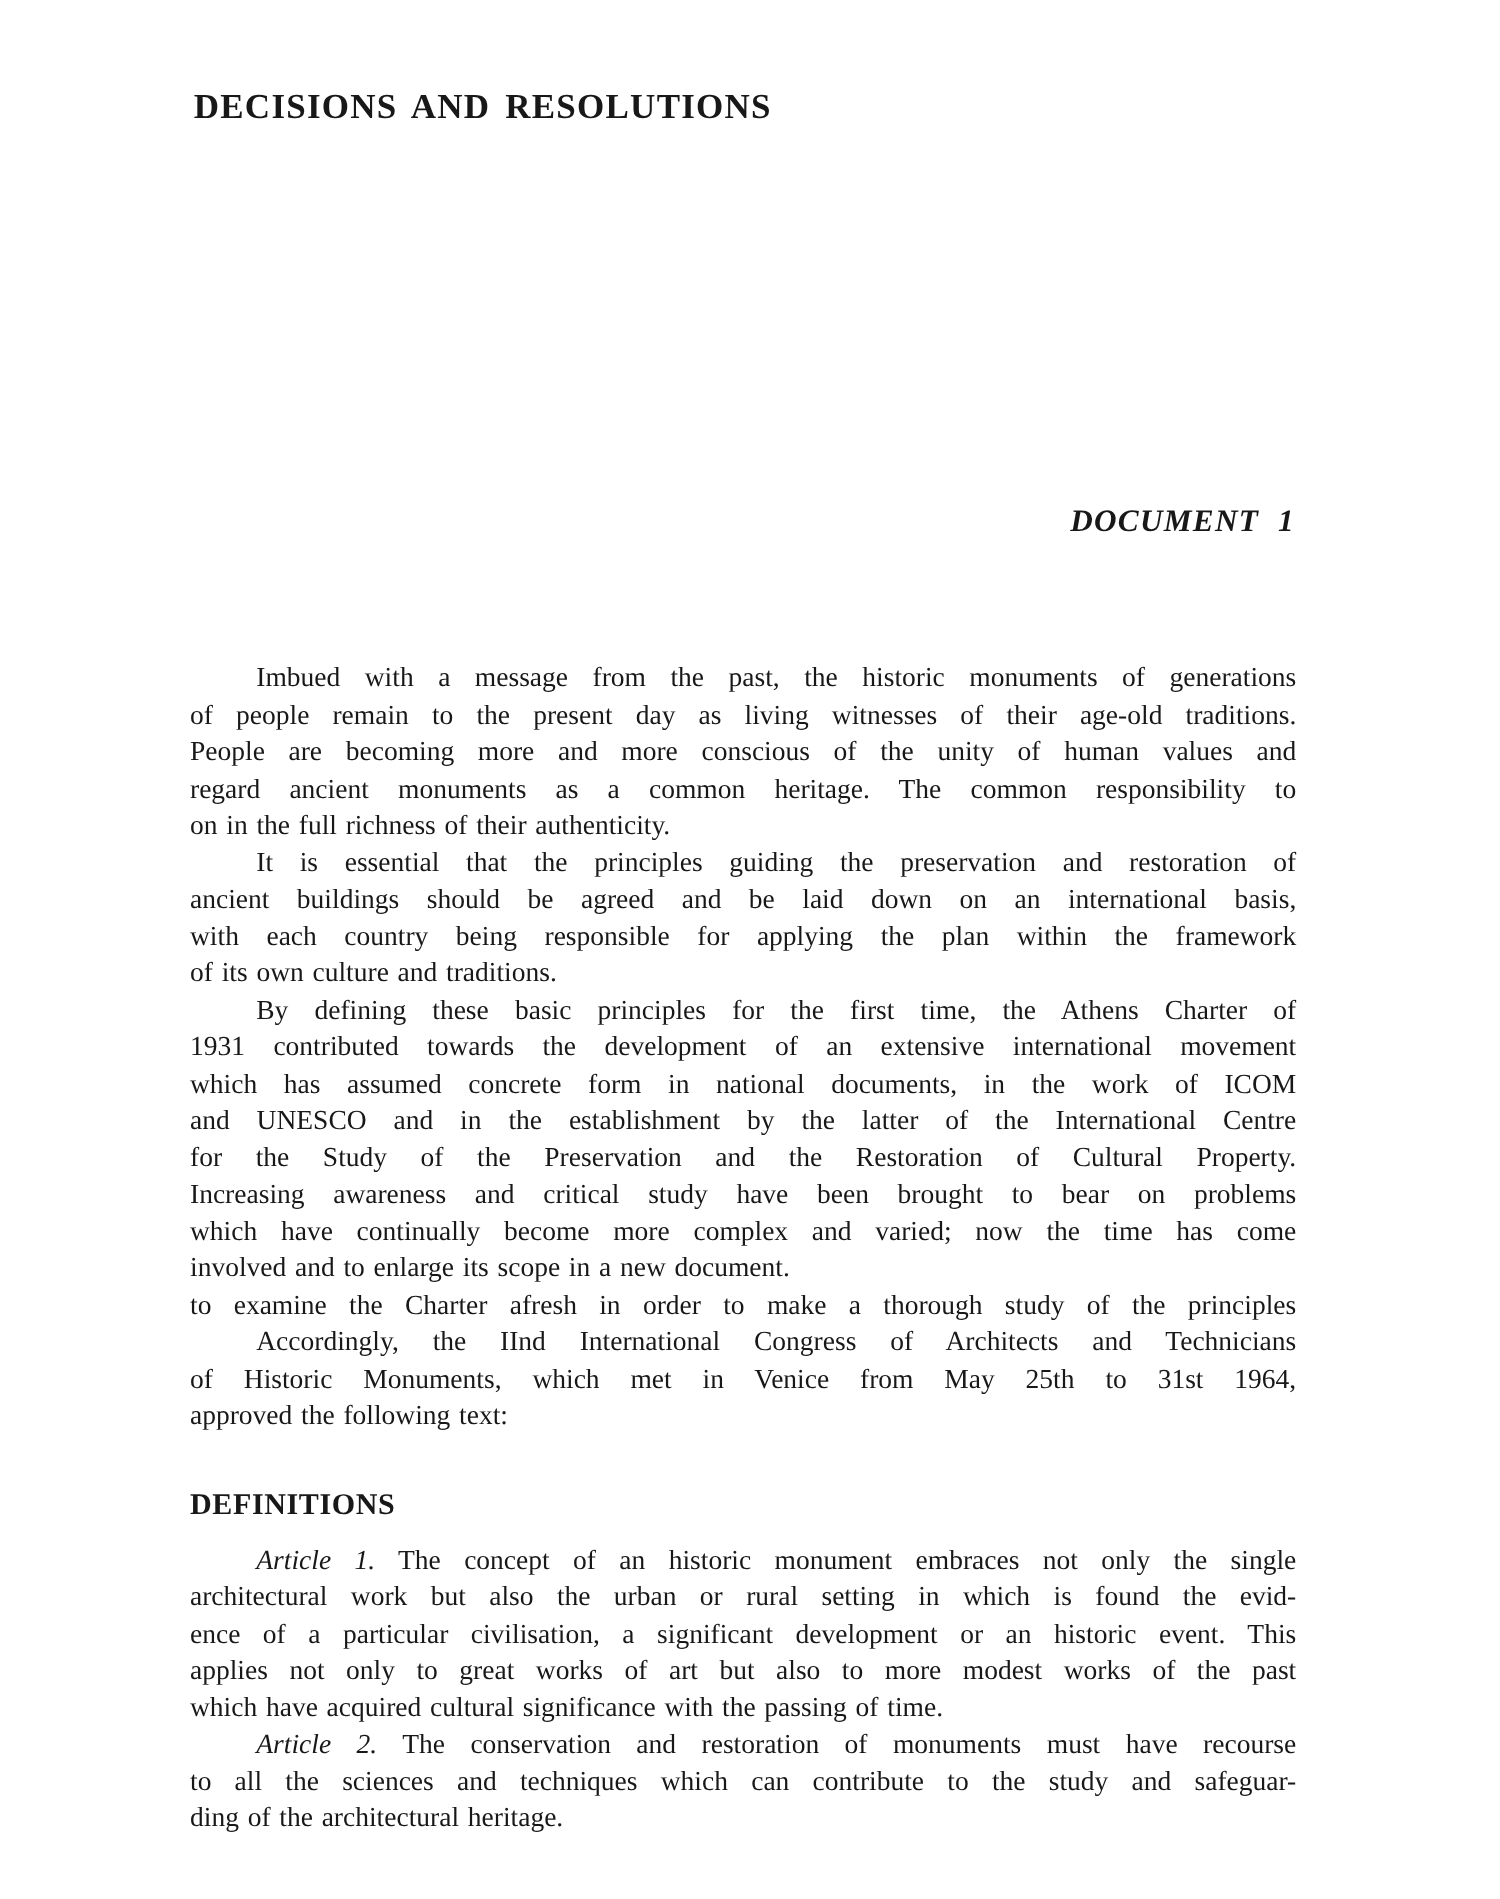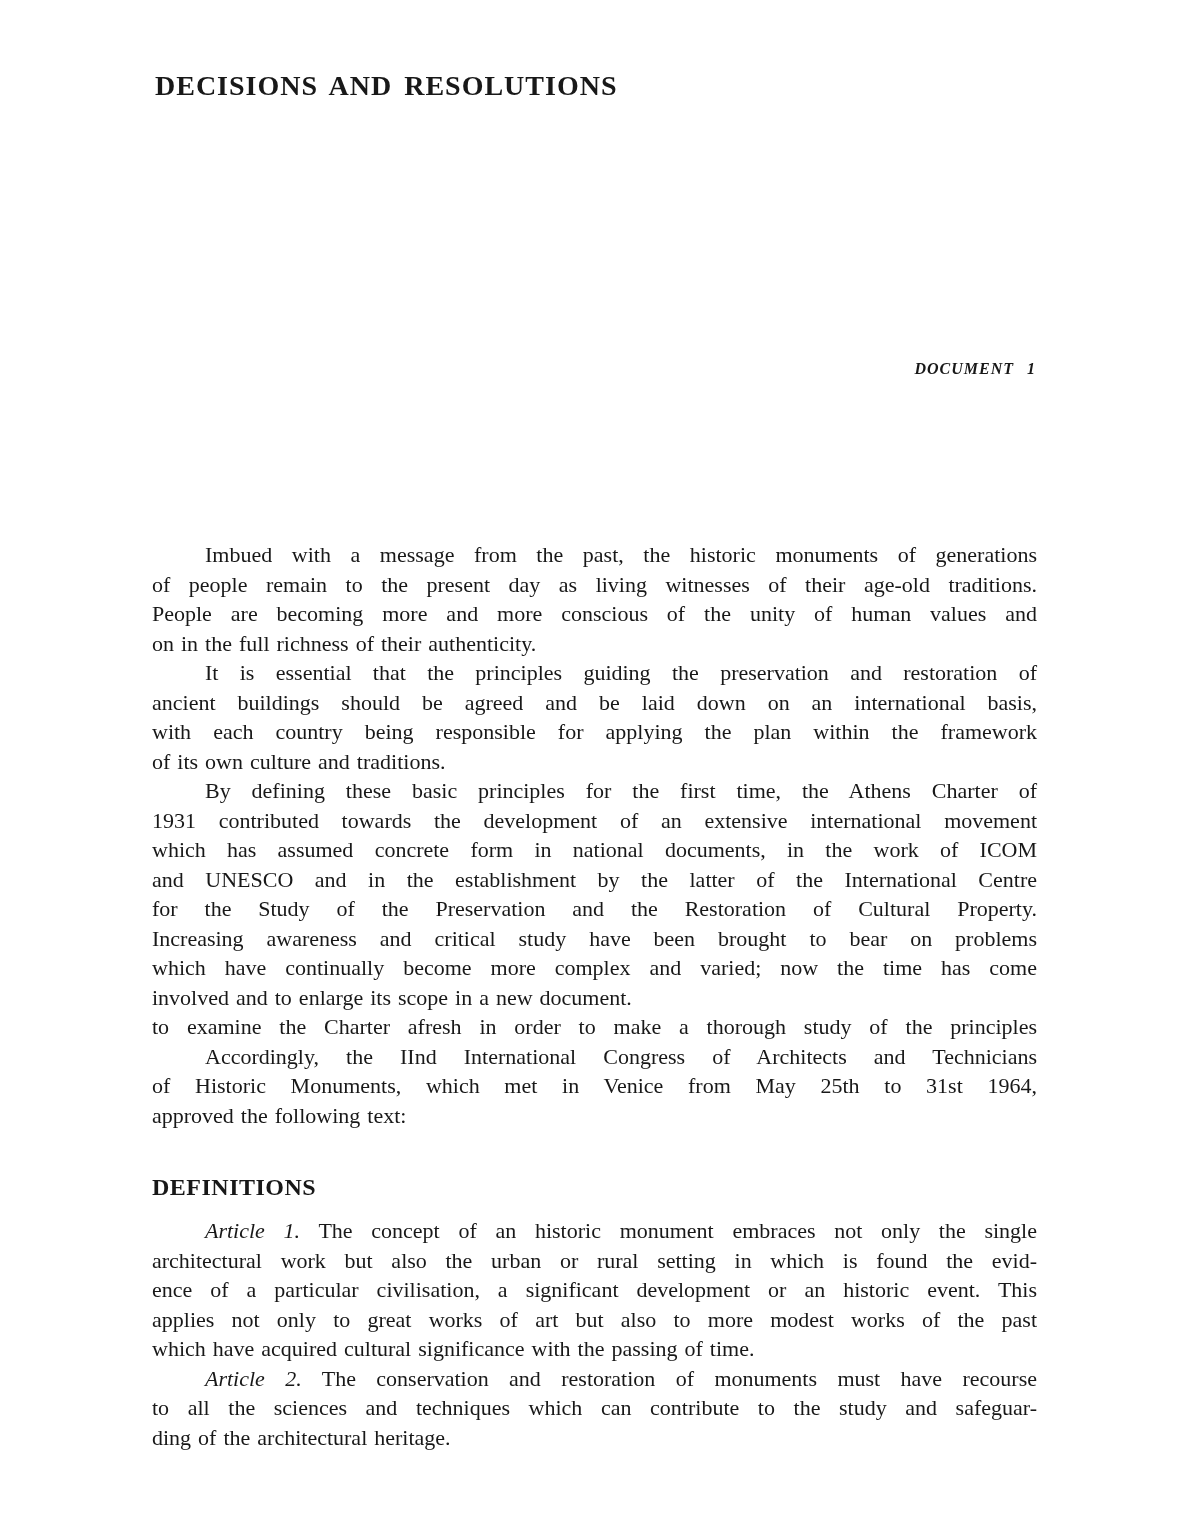--- a/index.html
+++ b/index.html
@@ -20,43 +20,43 @@
     position: absolute;
     left: 155px; top: 70px;
     font-size: 28px;
     font-weight: bold;
     letter-spacing: 1px;
     word-spacing: 4px;
     white-space: nowrap;
   }
   .doc-label {
     position: absolute;
-    right: 164px; top: 360px;
-    font-size: 16px;
+    right: 164px; top: 404px;
+    font-size: 25px;
     font-style: italic;
     font-weight: bold;
     letter-spacing: 1px;
     word-spacing: 8px;
     white-space: nowrap;
   }
   .title {
     position: absolute;
     left: 152px; top: 426px;
     width: 900px;
     margin: 0;
     font-size: 29px;
     font-weight: bold;
     line-height: 37px;
     letter-spacing: 0.5px;
     word-spacing: 5px;
   }
   .title span { display: block; }
   .doc-body {
     position: absolute;
-    left: 152px; top: 540px;
+    left: 152px; top: 527px;
     width: 885px;
     font-size: 22px;
     word-spacing: 1.5px;
   }
   .paragraph { margin: 0; }
   .line {
     line-height: 29.5px;
     text-align: justify;
     text-align-last: justify;
     white-space: normal;
@@ -80,20 +80,21 @@
   <div class="running-header">DECISIONS AND RESOLUTIONS</div>
 
   <div class="doc-label">DOCUMENT 1</div>
 
 
   <div class="doc-body" id="doc-body">
       <div class="paragraph">
         <div class="line first">Imbued with a message from the past, the historic monuments of generations</div>
         <div class="line">of people remain to the present day as living witnesses of their age-old traditions.</div>
         <div class="line">People are becoming more and more conscious of the unity of human values and</div>
+        <div class="line">regard ancient monuments as a common heritage. The common responsibility to</div>
         <div class="line last">on in the full richness of their authenticity.</div>
       </div>
       <div class="paragraph">
         <div class="line first">It is essential that the principles guiding the preservation and restoration of</div>
         <div class="line">ancient buildings should be agreed and be laid down on an international basis,</div>
         <div class="line">with each country being responsible for applying the plan within the framework</div>
         <div class="line last">of its own culture and traditions.</div>
       </div>
       <div class="paragraph">
         <div class="line first">By defining these basic principles for the first time, the Athens Charter of</div>

